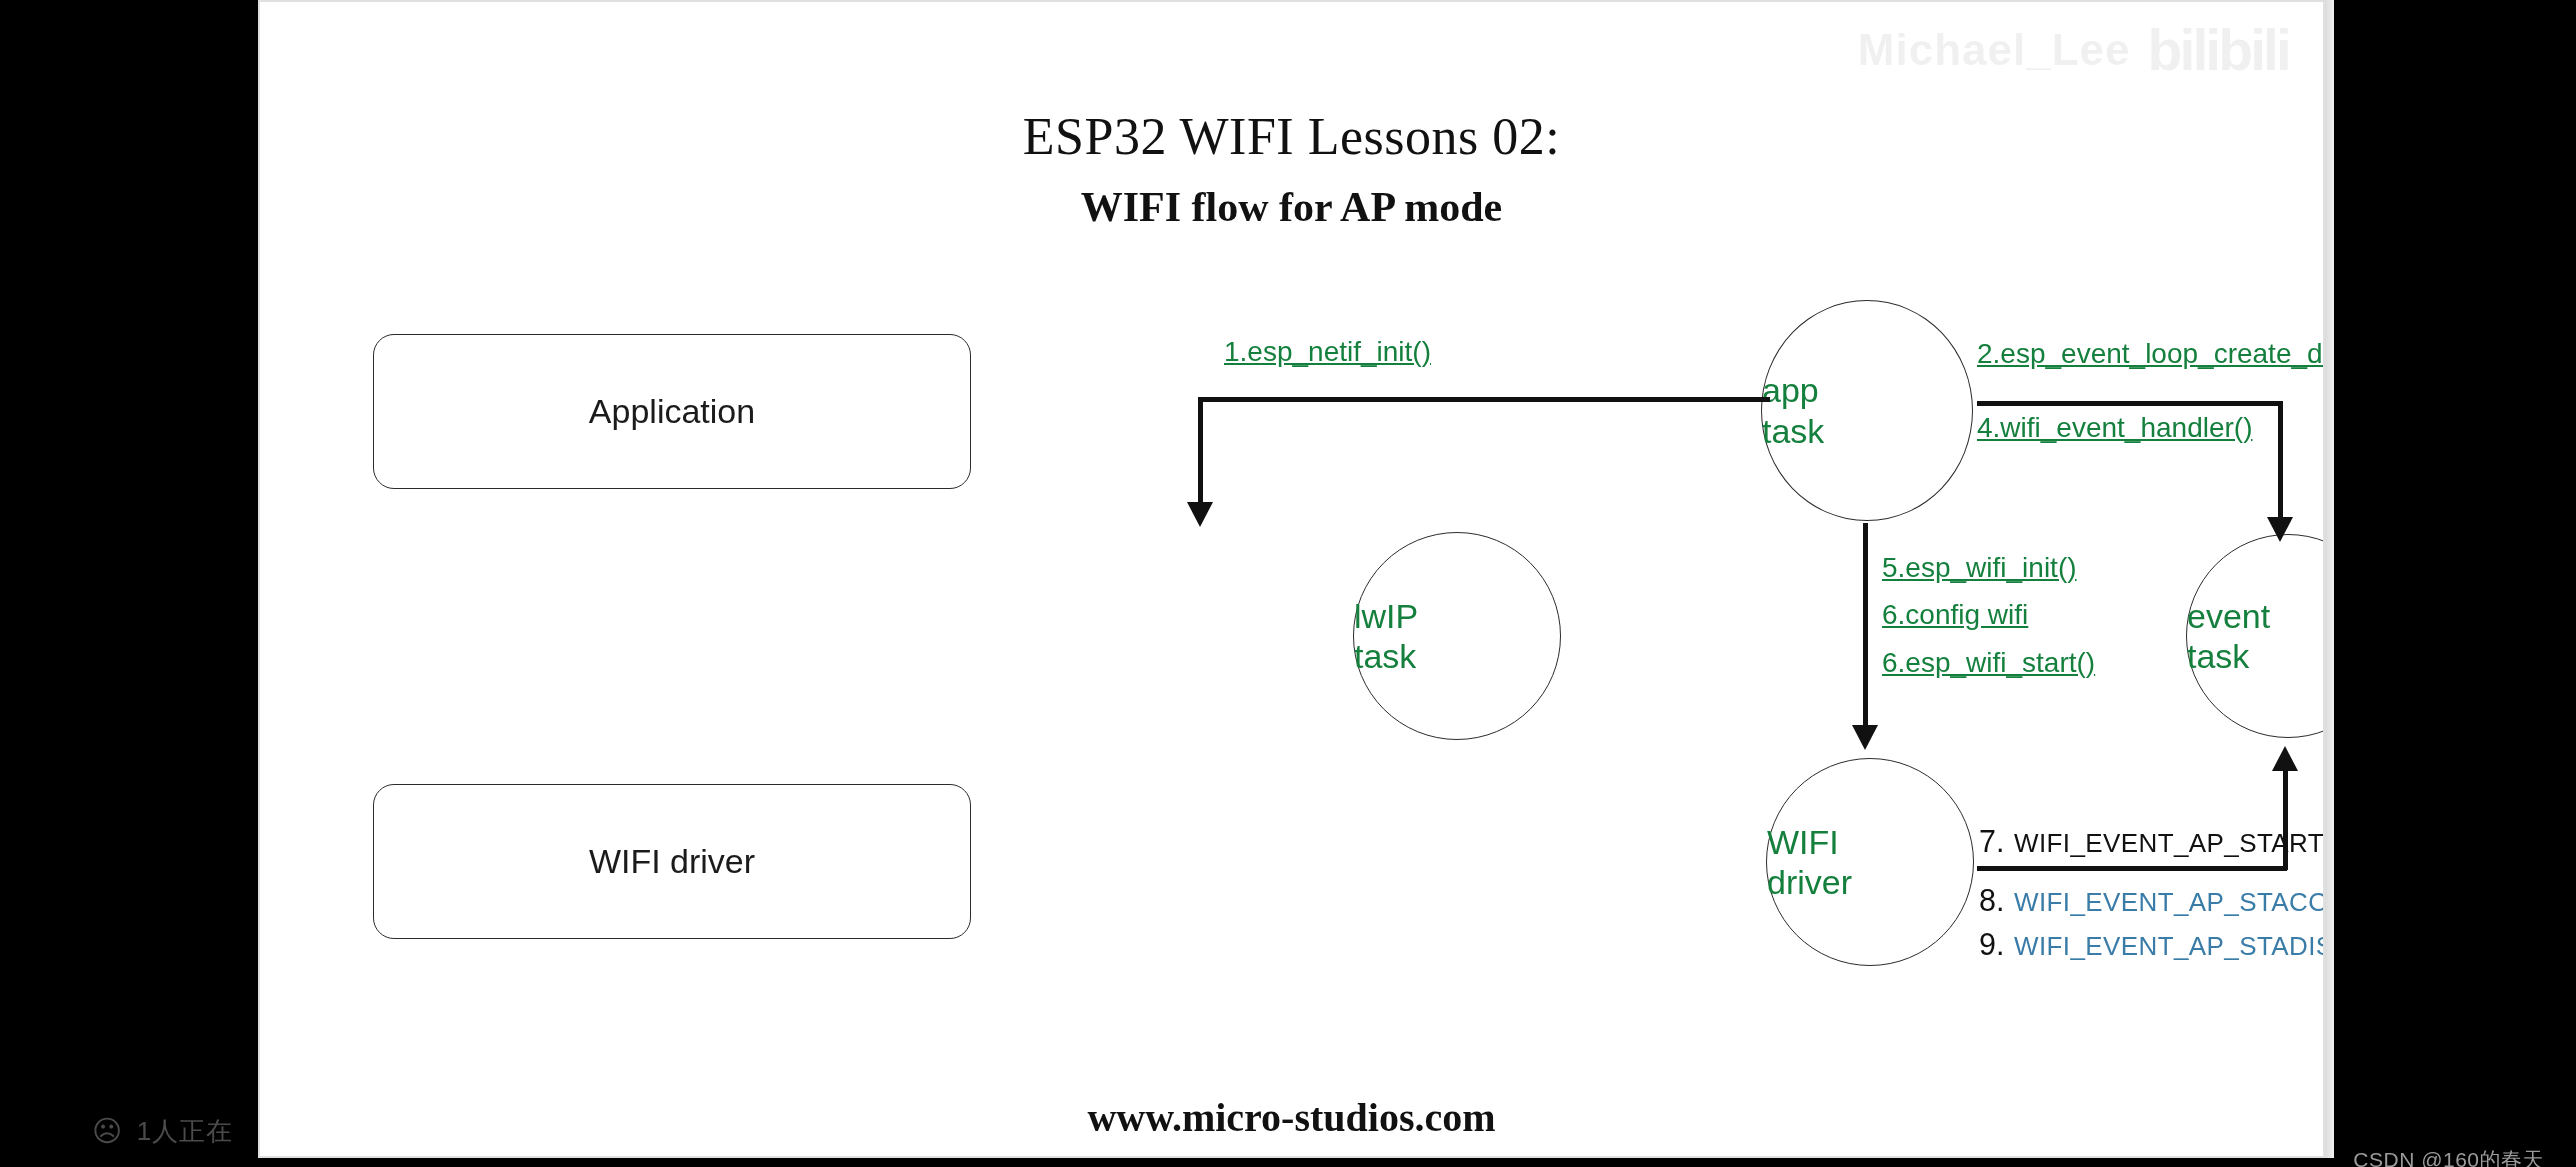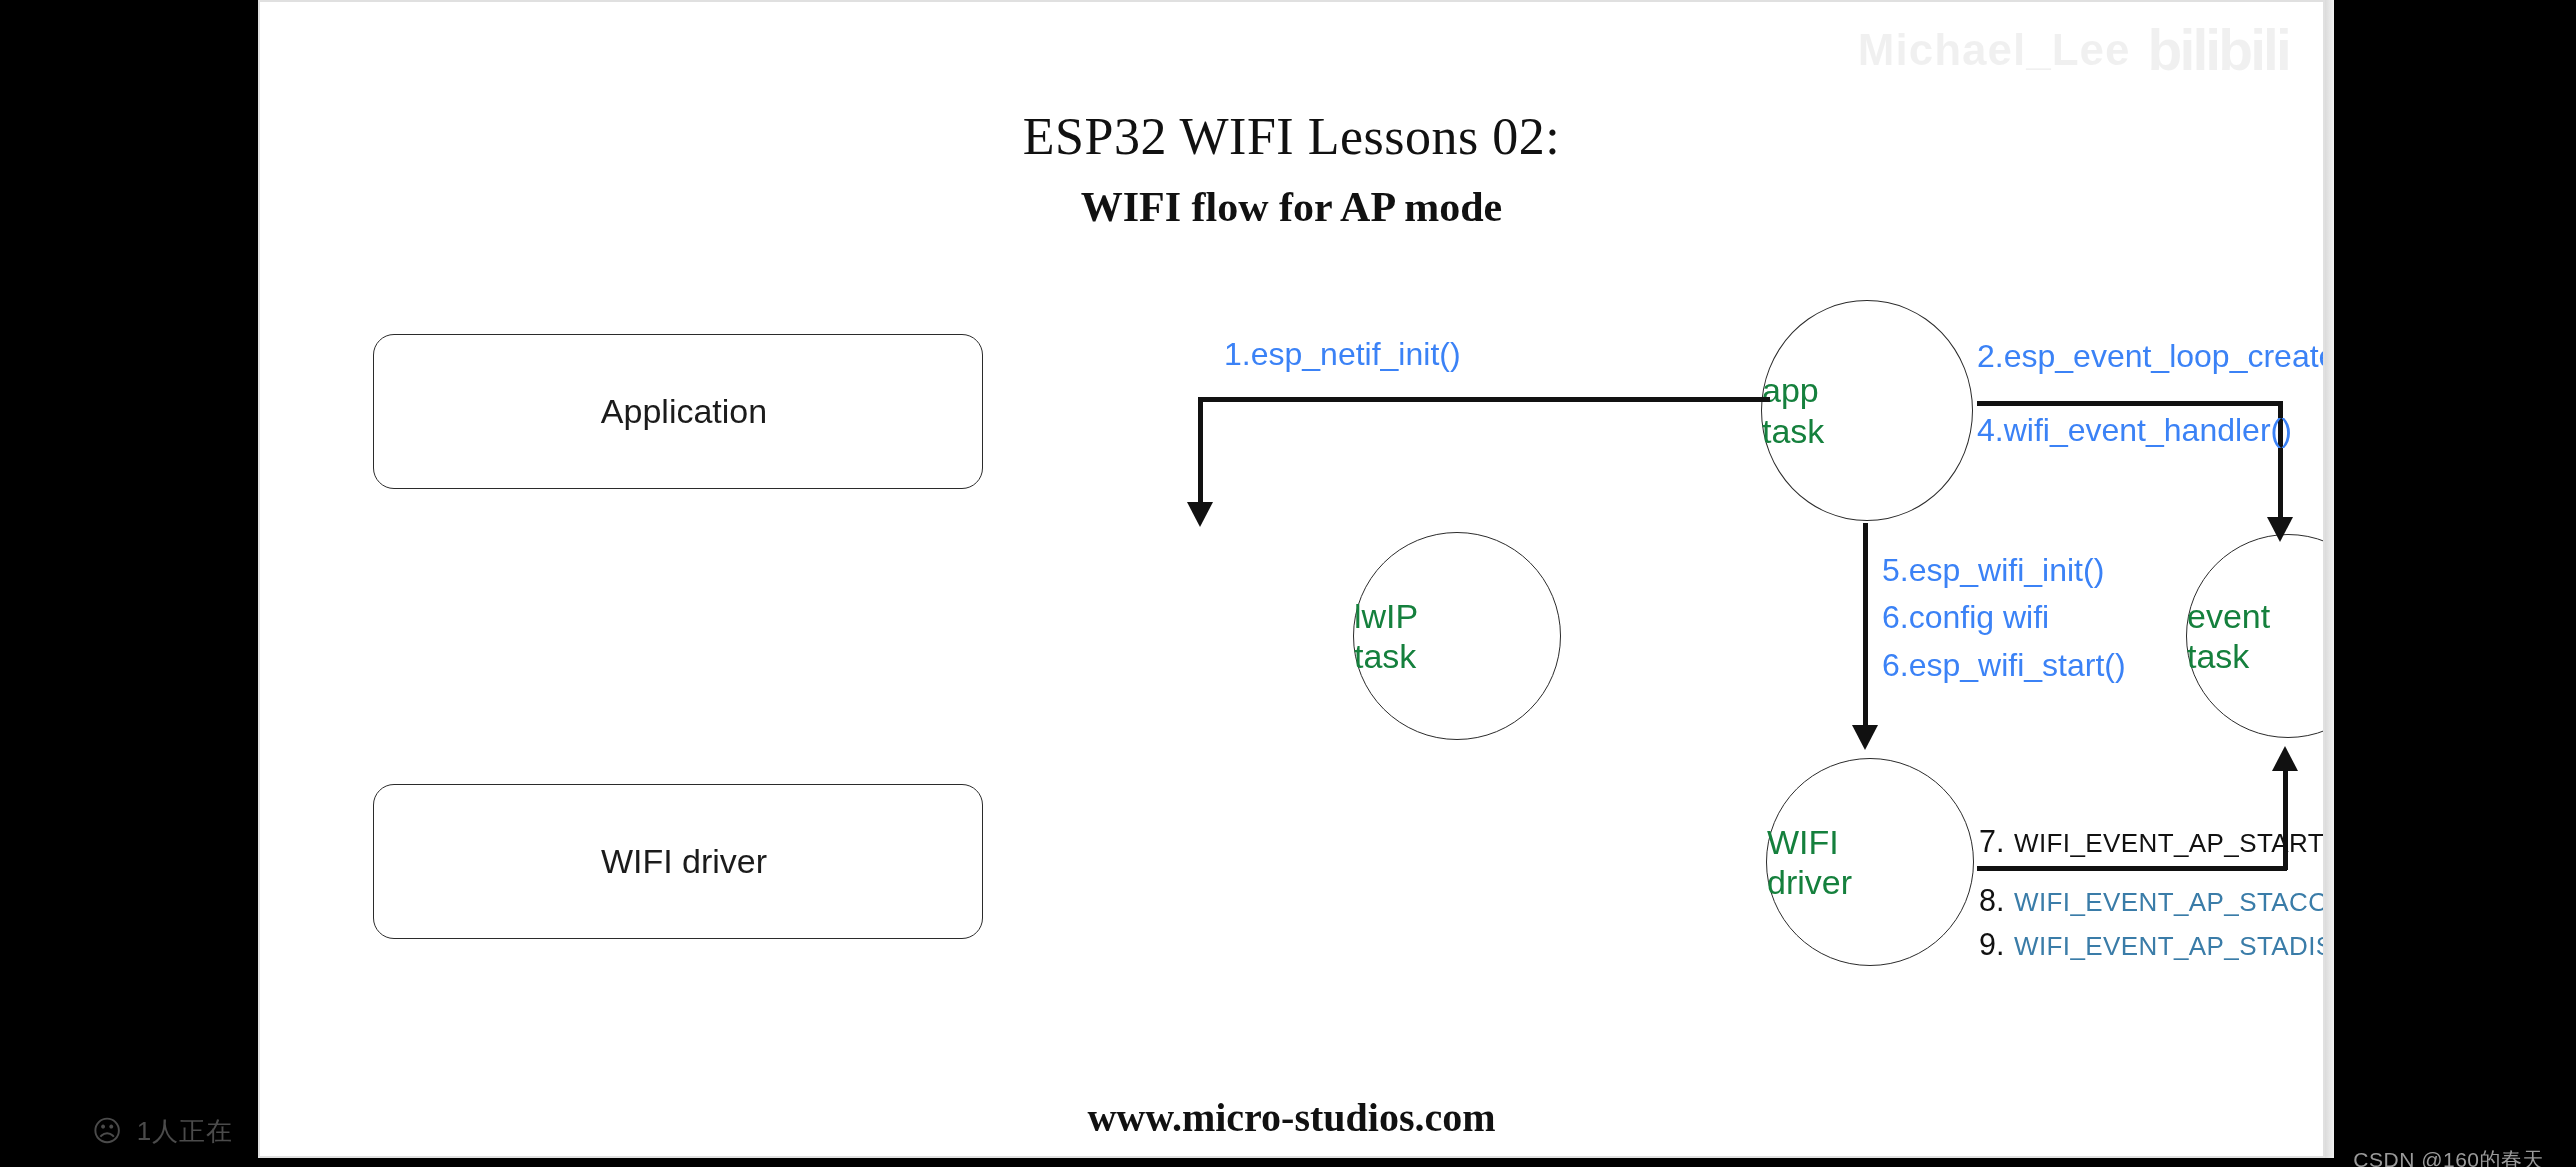--- a/index.html
+++ b/index.html
@@ -31,21 +31,21 @@
   .title-main{position:absolute;left:0;right:0;top:105px;text-align:center;
      font-family:"Liberation Serif",serif;font-size:52px;color:#111;letter-spacing:0.5px;}
   .title-sub{position:absolute;left:0;right:0;top:181px;text-align:center;
      font-family:"Liberation Serif",serif;font-size:42px;font-weight:700;color:#111;}
   .footer-url{position:absolute;left:0;right:0;top:1092px;text-align:center;
      font-family:"Liberation Serif",serif;font-size:40px;font-weight:700;color:#111;}
 
   
   .layer-box{position:absolute;left:113px;width:596px;height:153px;border:1.9px solid #2b2b2b;
      border-radius:21px;background:#fff;display:flex;align-items:center;justify-content:center;
-     font-size:34px;color:#1b1b1b;padding-left:12px;}
+     font-size:34px;color:#1b1b1b;}
   #layer-0{top:332px;}
   #layer-1{top:557px;}
   #layer-2{top:782px;}
 
   
   .node-circle{position:absolute;border:1.9px solid #2b2b2b;border-radius:50%;background:#fff;
      display:flex;flex-direction:column;align-items:flex-start;justify-content:center;
      font-size:34px;color:#15803d;line-height:1.18;text-align:center;}
   #node-app{left:1501px;top:298px;width:210px;height:219px;}
   #node-lwip{left:1093px;top:530px;width:206px;height:206px;}
@@ -54,21 +54,21 @@
 
   
   .hline{position:absolute;height:4.8px;background:#111;}
   .vline{position:absolute;width:4.8px;background:#111;}
   .arrowhead-down{position:absolute;width:0;height:0;border-left:13.4px solid transparent;
      border-right:13.4px solid transparent;border-top:25px solid #111;}
   .arrowhead-up{position:absolute;width:0;height:0;border-left:13.4px solid transparent;
      border-right:13.4px solid transparent;border-bottom:25px solid #111;}
 
   
-  .conn-label{position:absolute;font-size:32px;color:#3b82f6;white-space:nowrap;}
+  .conn-label{position:absolute;font-size:28px;color:#15803d;white-space:nowrap;text-decoration:underline;}
   .evt-row{position:absolute;font-size:30.5px;color:#111;white-space:nowrap;display:flex;gap:9.5px;
      align-items:baseline;}
   .evt-row .evt-name{font-size:26px;letter-spacing:0.4px;}
 </style>
 </head>
 <body>
 
 <div id="stage">
 
   <div id="viewer-count">

